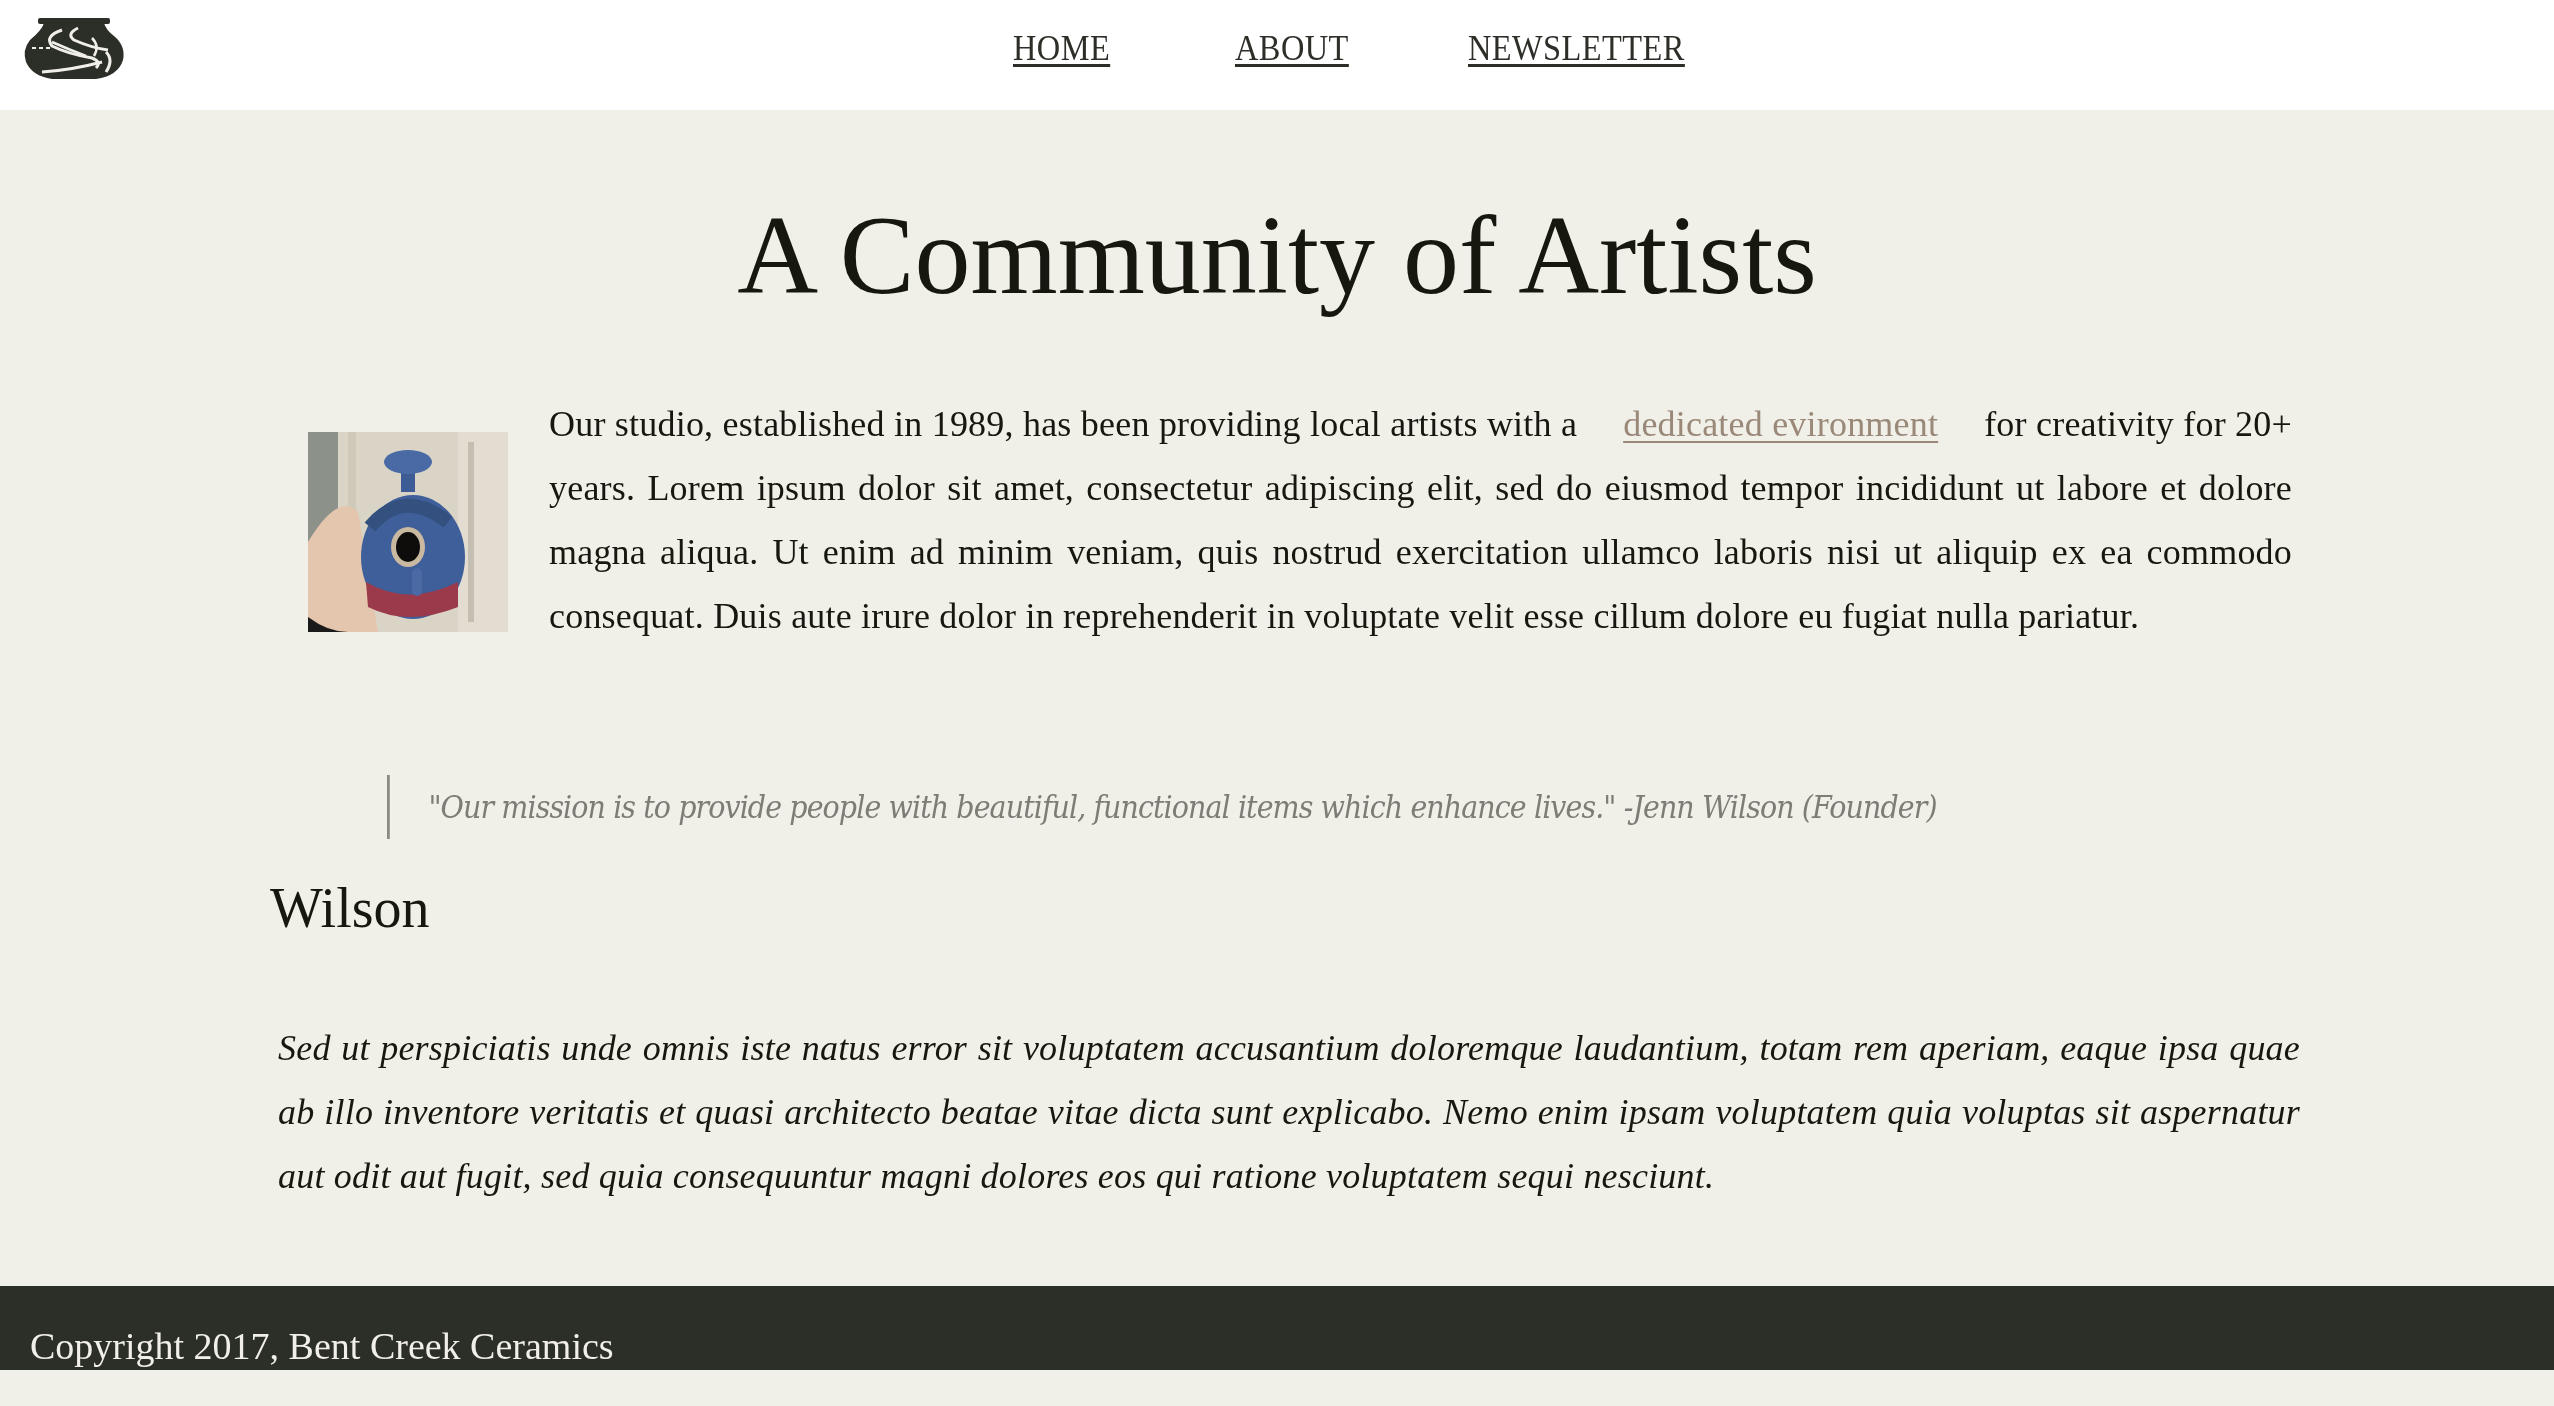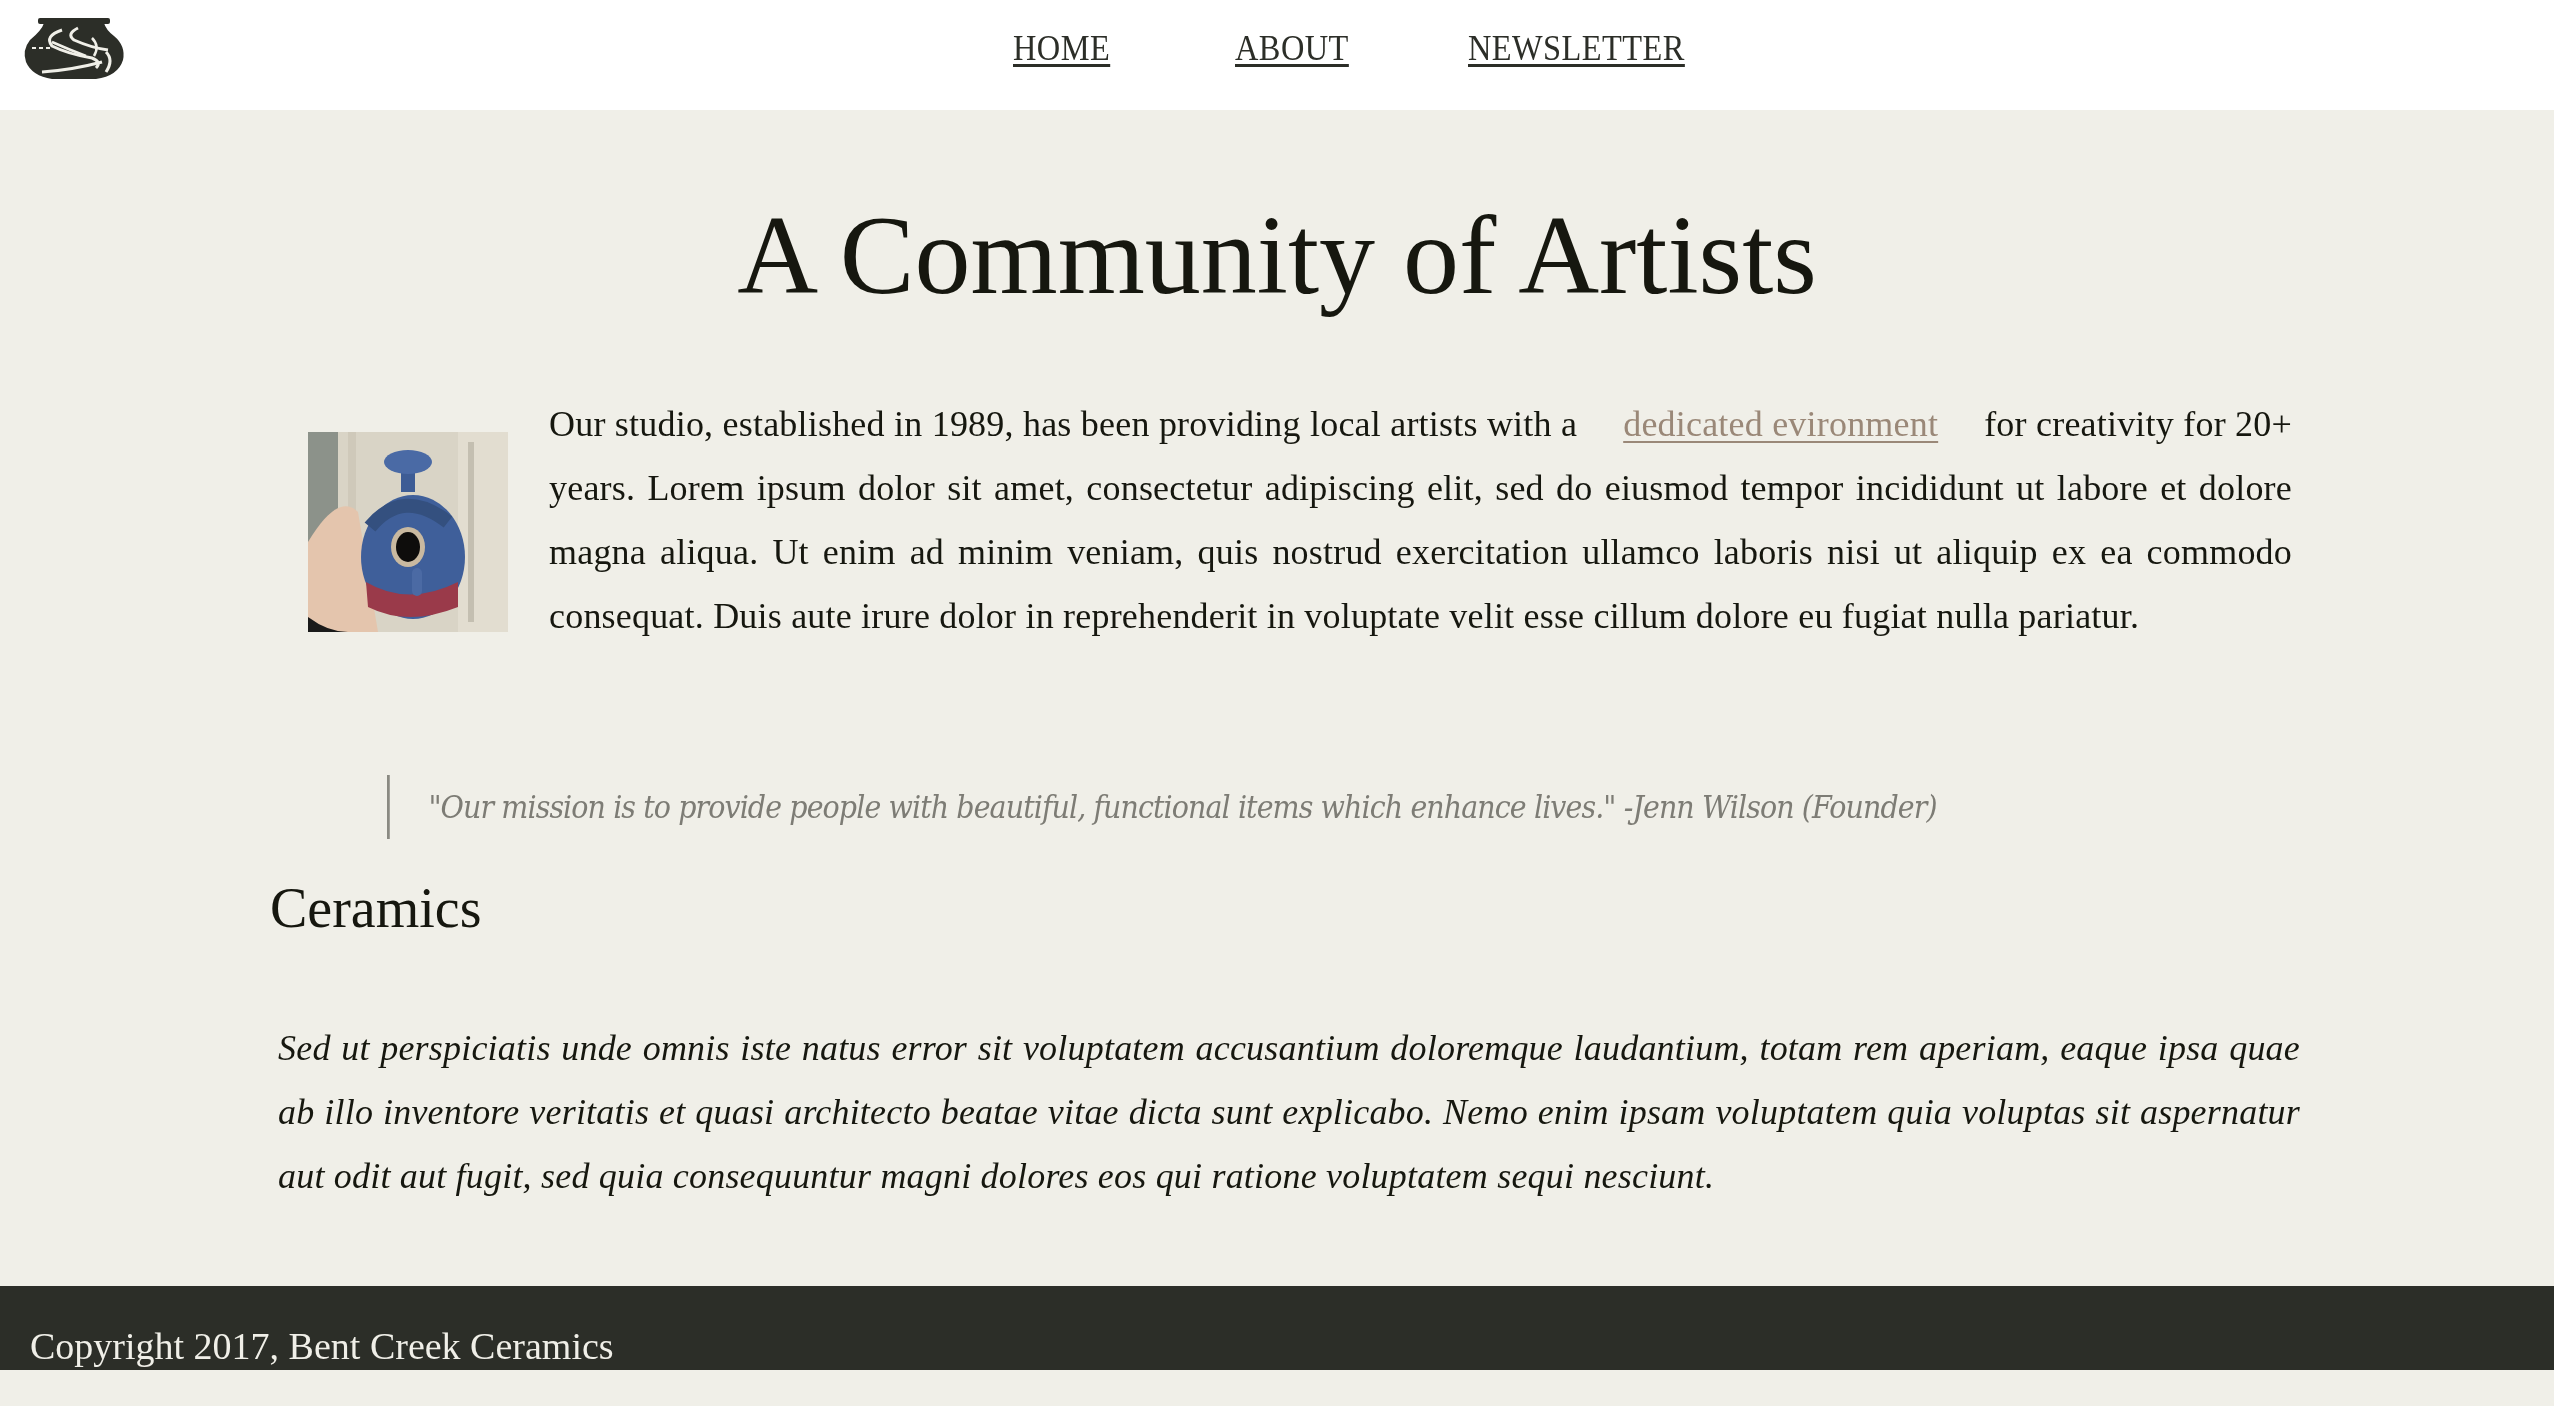--- a/index.html
+++ b/index.html
@@ -121,19 +121,19 @@
     <ellipse cx="100" cy="115" rx="12" ry="15" fill="#0e0d0c"></ellipse>
     <rect x="104" y="136" width="10" height="28" rx="5" fill="#4b6aa4"></rect>
     <path d="M0 185 Q20 200 40 200 L0 200 Z" fill="#1a1a1a"></path>
   </svg>
 </div>
 
 <p class="intro"><span>Our studio, established in 1989, has been providing local artists with a</span><a href="#">dedicated evironment</a><span>for creativity for 20+ years. Lorem ipsum dolor sit amet, consectetur adipiscing elit, sed do eiusmod tempor incididunt ut labore et dolore magna aliqua. Ut enim ad minim veniam, quis nostrud exercitation ullamco laboris nisi ut aliquip ex ea commodo consequat. Duis aute irure dolor in reprehenderit in voluptate velit esse cillum dolore eu fugiat nulla pariatur.</span></p>
 
 <blockquote class="quote">"Our mission is to provide people with beautiful, functional items which enhance lives." -Jenn Wilson (Founder)</blockquote>
 
-<h2 class="h2">Ceramics</h2>
+<h2 class="h2">Wilson</h2>
 
 <p class="history">Sed ut perspiciatis unde omnis iste natus error sit voluptatem accusantium doloremque laudantium, totam rem aperiam, eaque ipsa quae ab illo inventore veritatis et quasi architecto beatae vitae dicta sunt explicabo. Nemo enim ipsam voluptatem quia voluptas sit aspernatur aut odit aut fugit, sed quia consequuntur magni dolores eos qui ratione voluptatem sequi nesciunt.</p>
 
 <footer class="footer">
   <p>Copyright 2017, Bent Creek Ceramics</p>
 </footer>
 
 </body></html>

